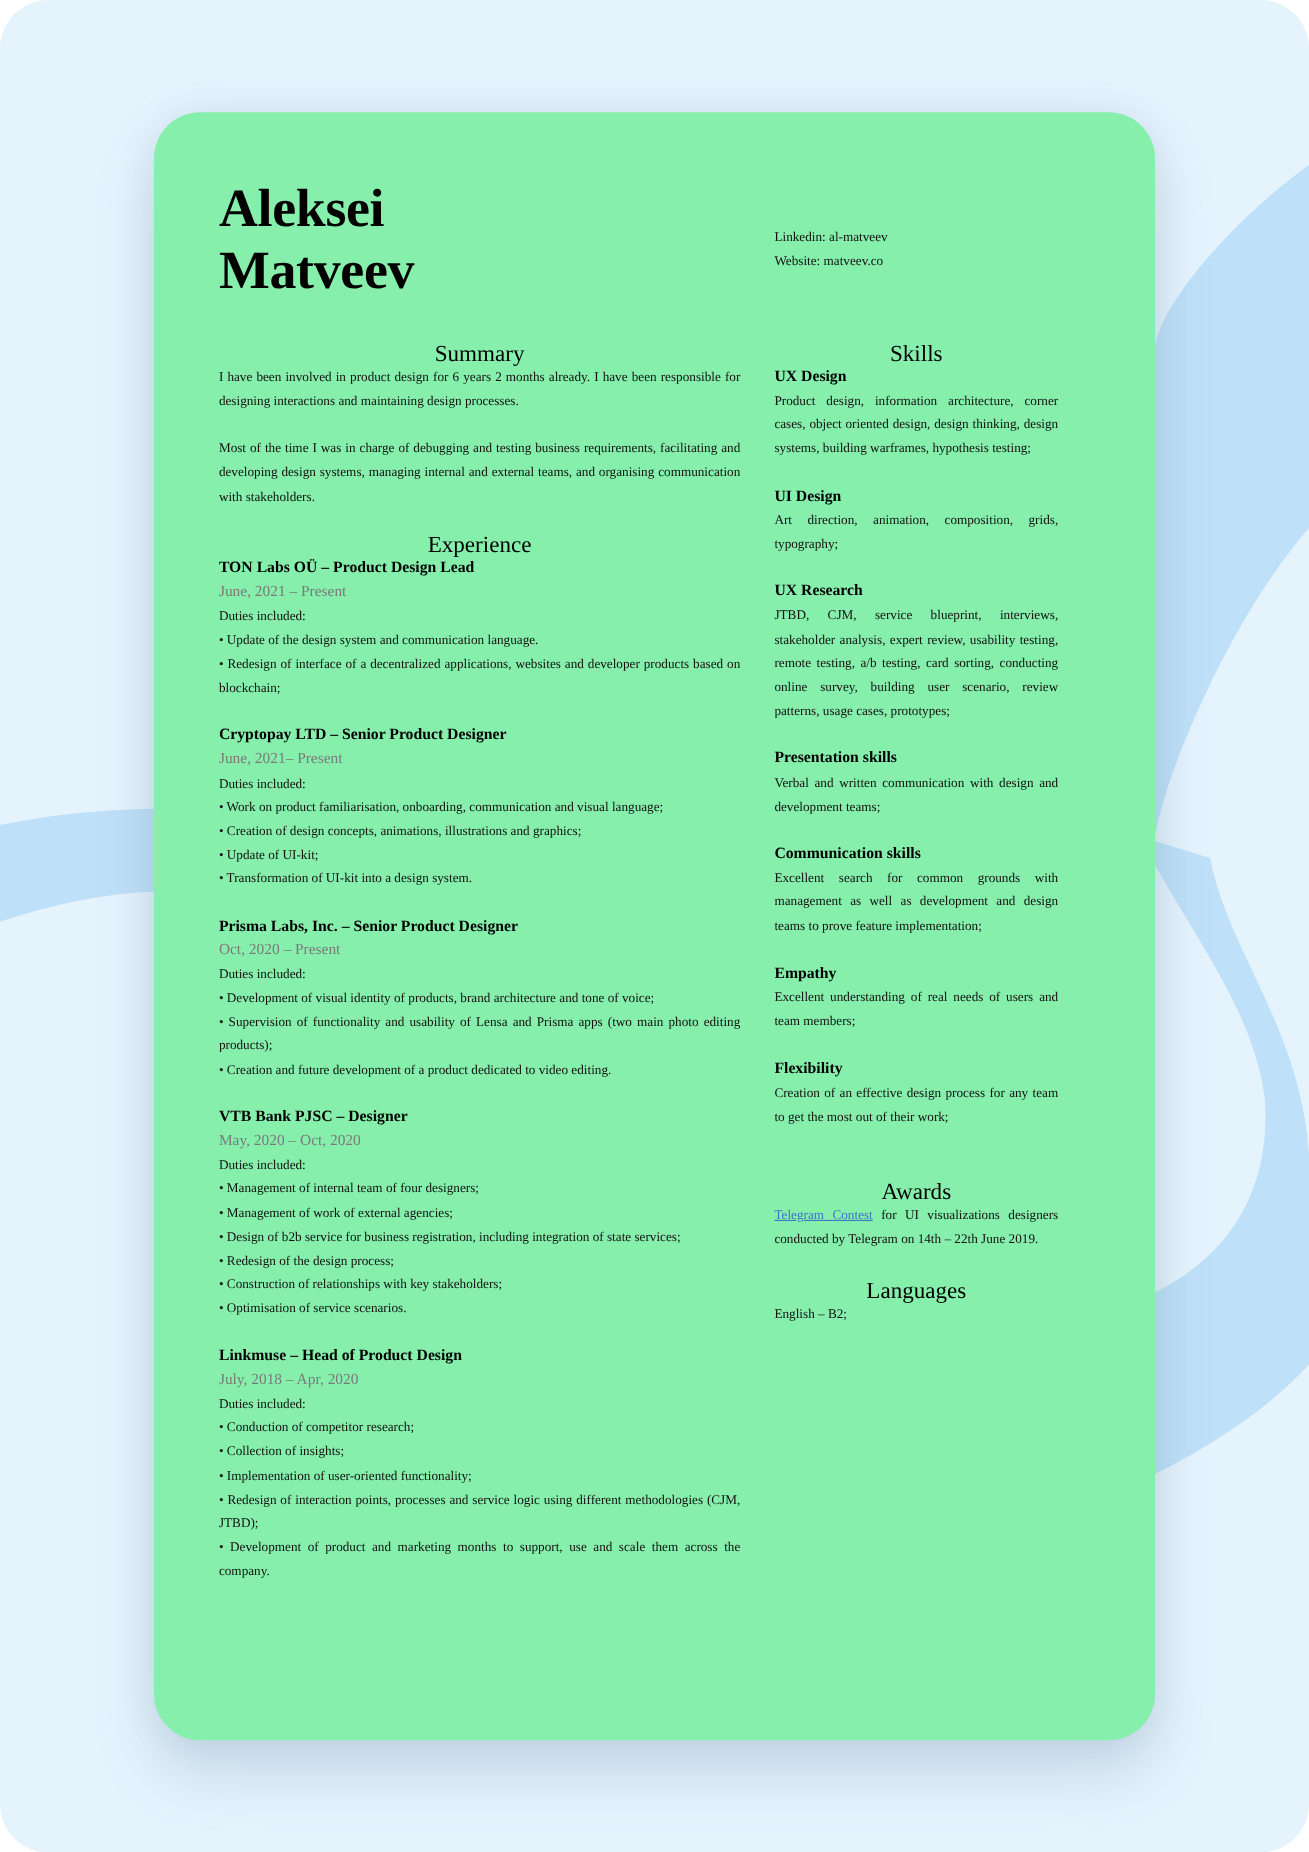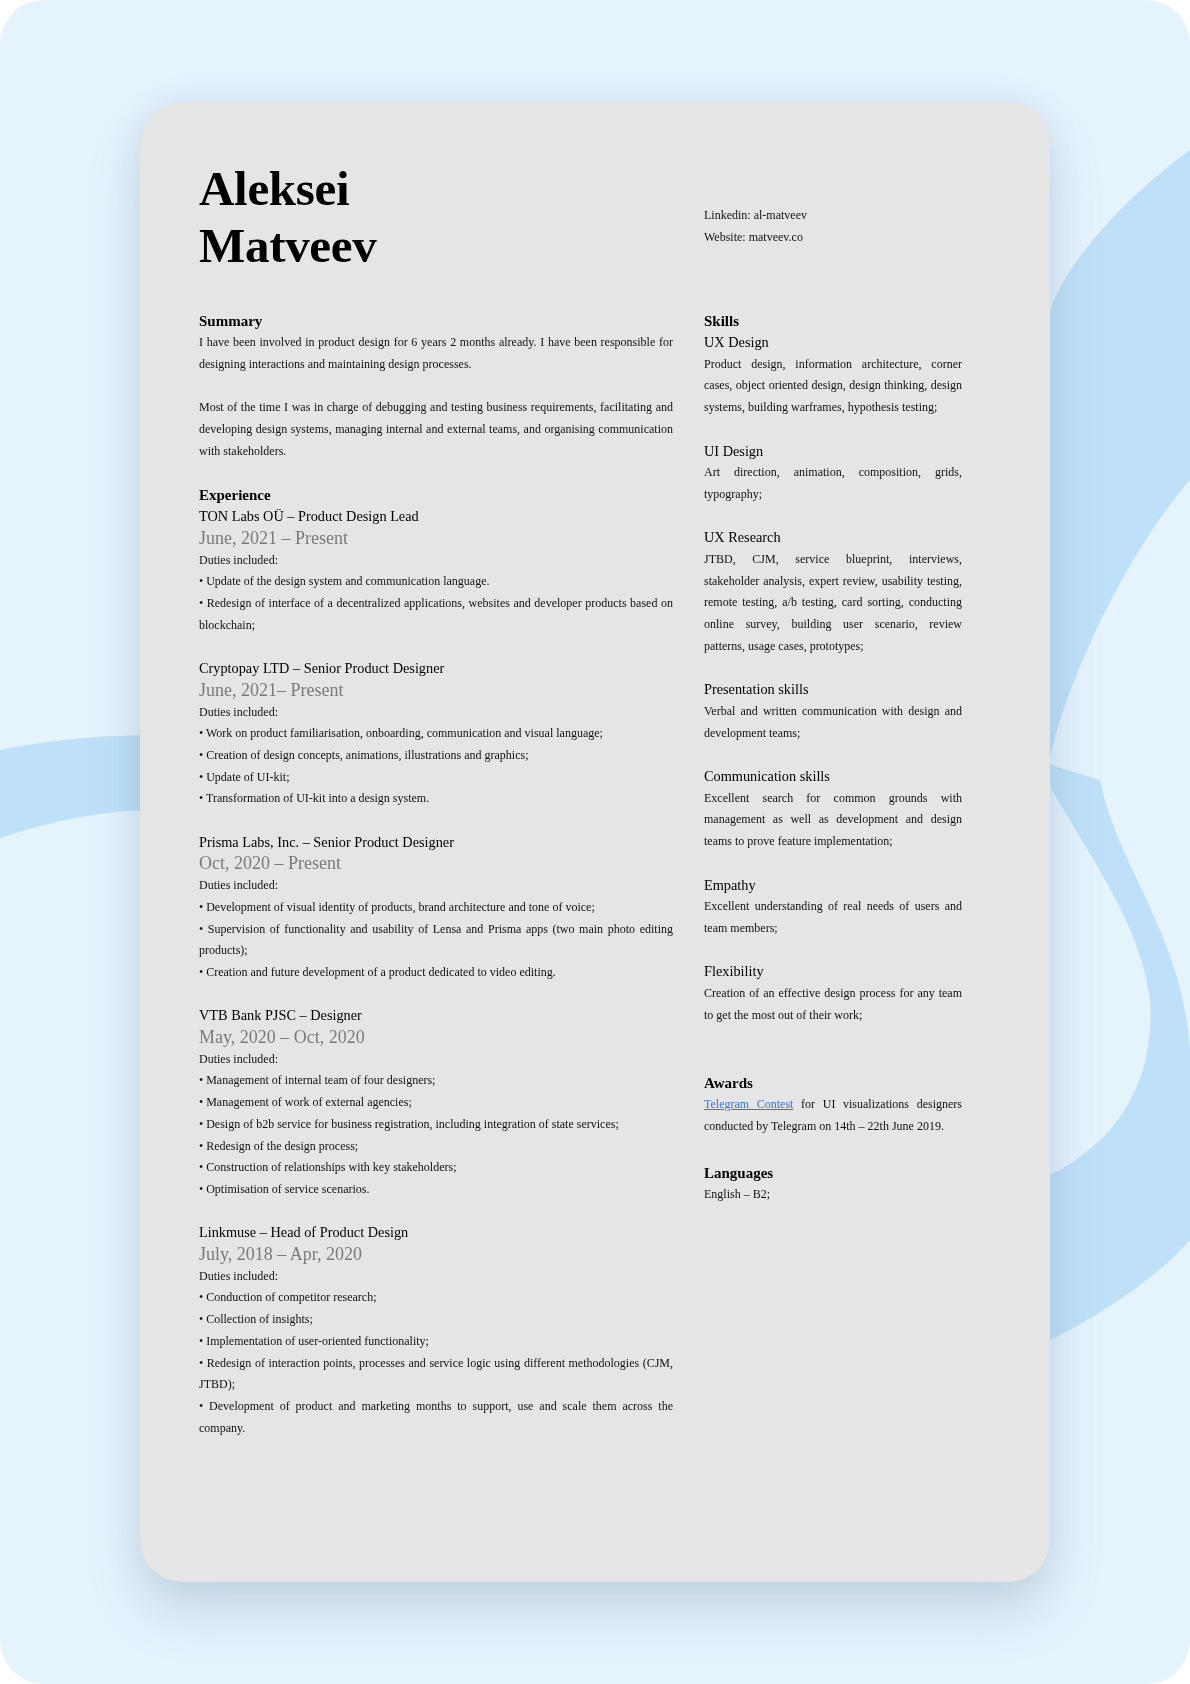--- a/index.html
+++ b/index.html
@@ -8,39 +8,39 @@
     background:#ffffff;
     font-family:"Liberation Serif", serif;
   }
   .bg {
     position:absolute; left:0; top:0; width:1190px; height:1684px;
     background:#E5F3FD; border-radius:44px; overflow:hidden;
   }
   .bg svg { position:absolute; left:0; top:0; }
   .card {
     position:absolute; left:140px; top:102px; width:910px; height:1480px;
-    background:#e5e5e5; border-radius:42px;
+    background:#86efac; border-radius:42px;
     box-shadow:0 30px 50px rgba(120,150,175,0.28), 0 0 30px rgba(120,150,175,0.15);
   }
   .col-left { position:absolute; left:59px; top:58px; width:474px; }
   .col-right { position:absolute; left:564px; top:0px; width:258px; }
   .name {
     font-family:"Liberation Serif", serif; font-weight:bold; font-size:49px;
     line-height:57px; color:#000; margin:0; letter-spacing:-0.3px;
   }
   .name span { display:block; }
   .t {
     font-size:12px; line-height:21.7px; color:#111; text-align:justify;
   }
   .t.left { text-align:left; }
   .h2 {
-    font-weight:bold; font-size:15px; line-height:22px; color:#000; margin:0;
+    font-weight:normal; font-size:21px; line-height:22px; color:#000; margin:0;text-align:center;
   }
-  .h3 { font-weight:normal; font-size:14.3px; line-height:21.7px; color:#000; }
-  .date { font-size:18px; line-height:21.7px; color:#7a7a7a; }
+  .h3 { font-weight:bold; font-size:14.3px; line-height:21.7px; color:#000; }
+  .date { font-size:14px; line-height:21.7px; color:#7a7a7a; }
   .gap { height:21.7px; }
   .contacts { position:absolute; top:103px; left:0; }
   .link { color:#3f74c9; text-decoration:underline; }
   p { margin:0; }
 </style>
 </head>
 <body>
 
 <div class="bg">
   <svg width="1190" height="1684" viewBox="0 0 1190 1684">

